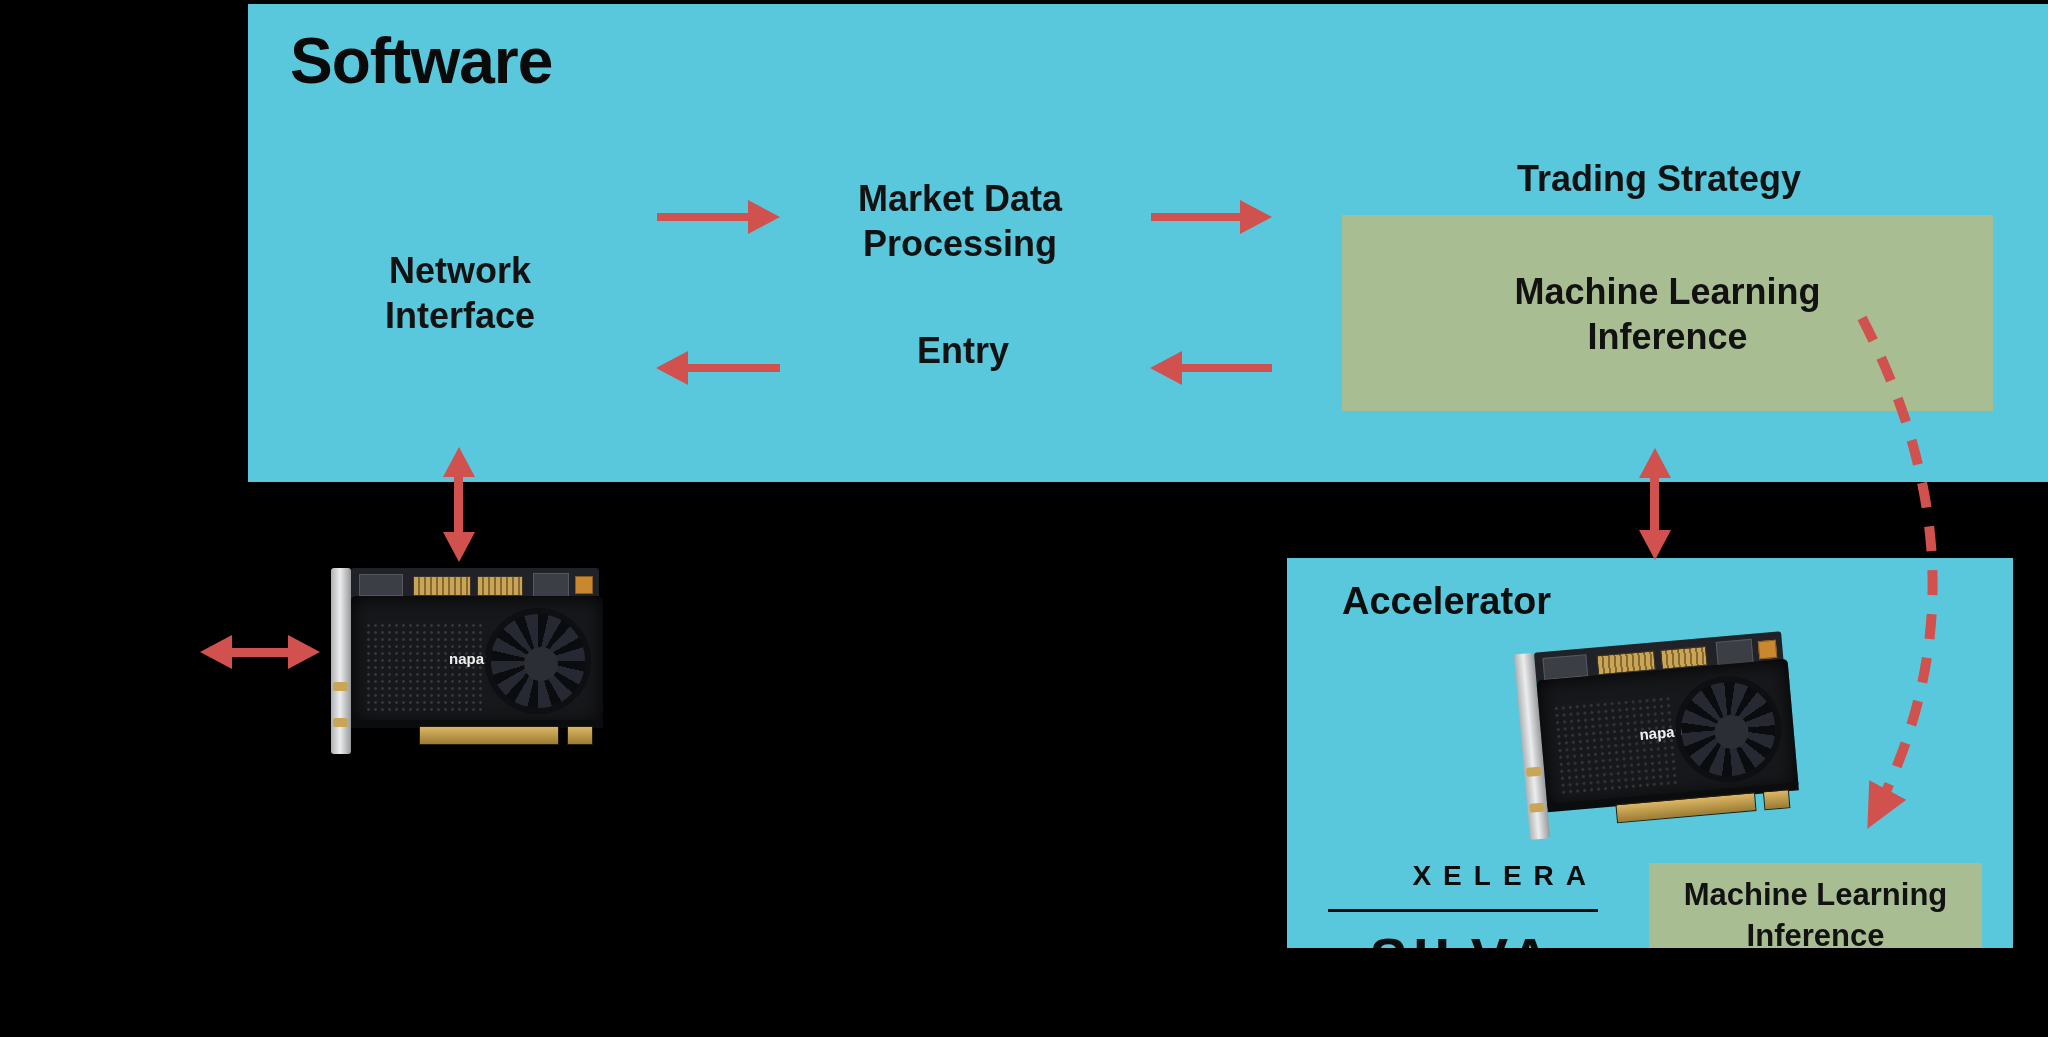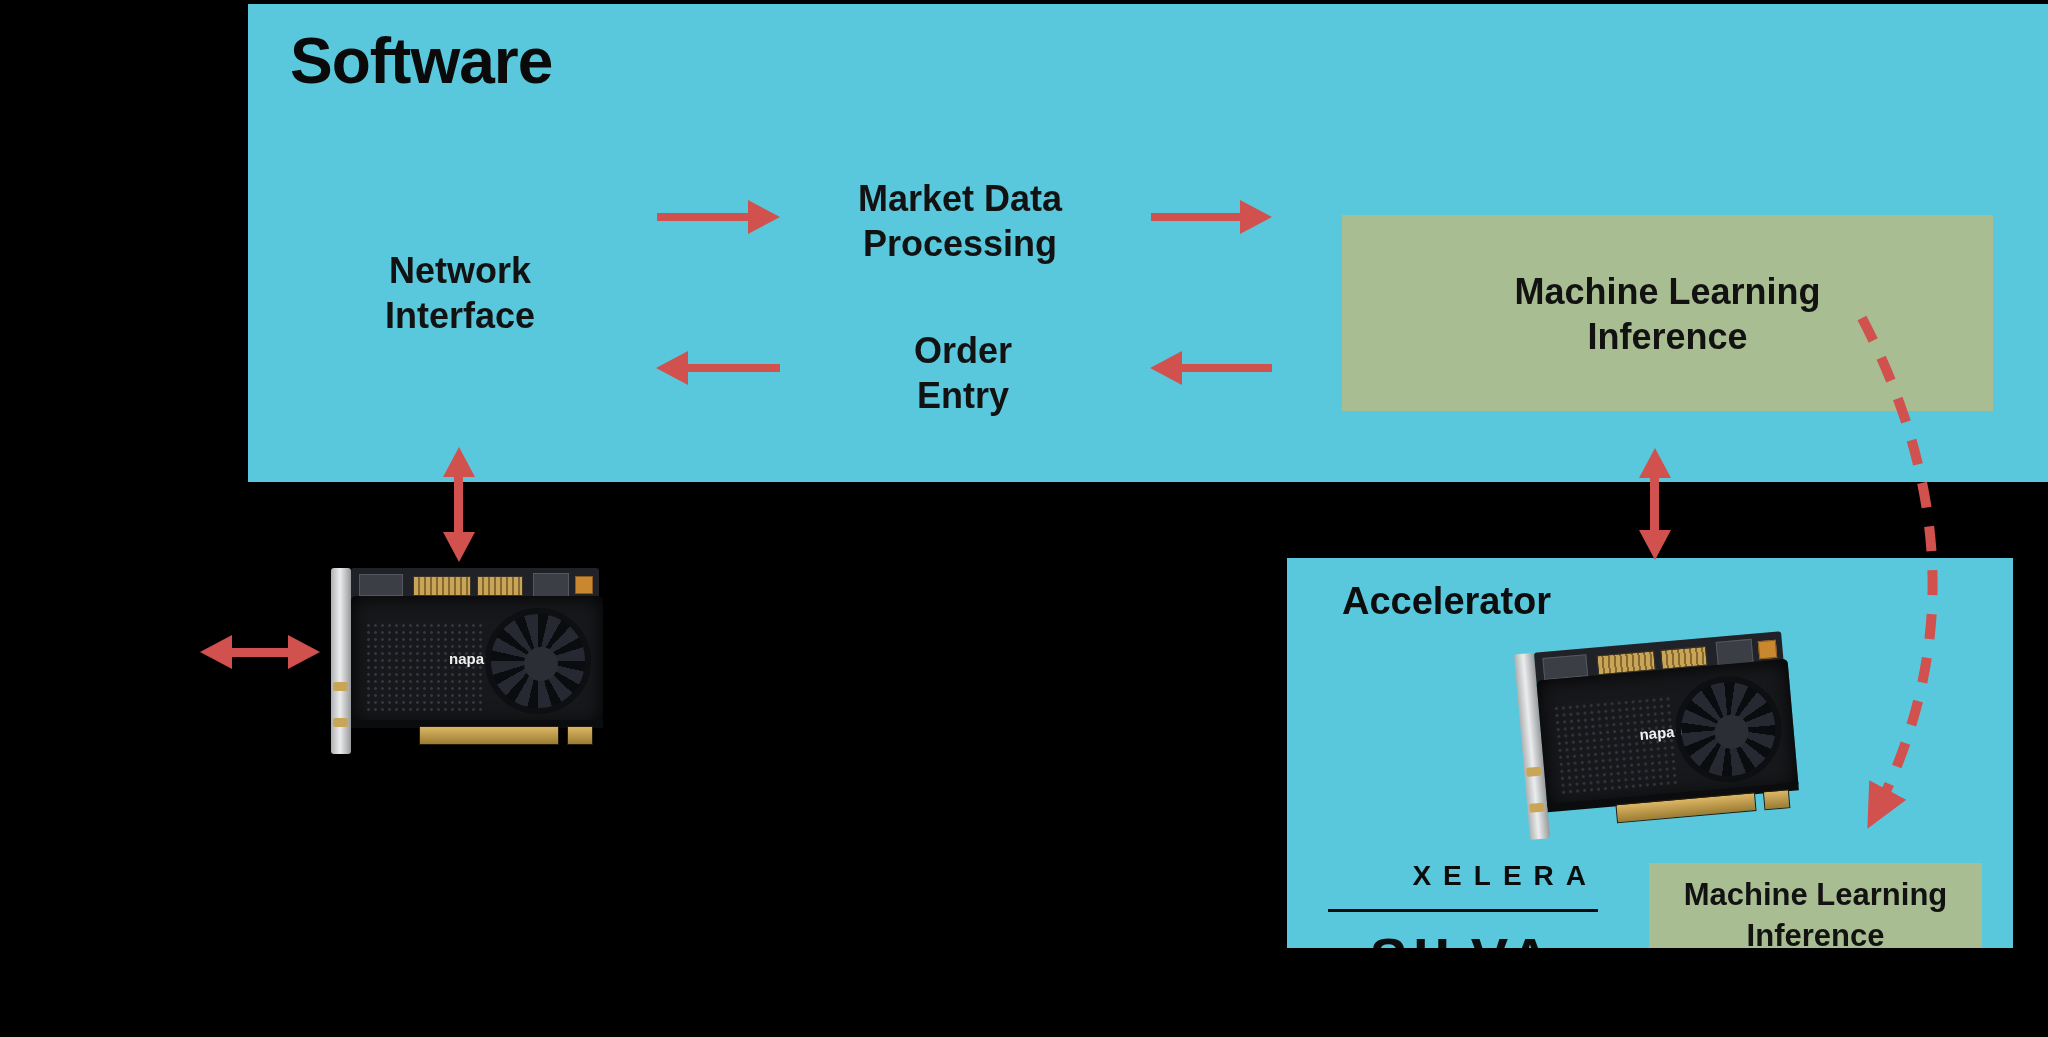--- a/index.html
+++ b/index.html
@@ -59,24 +59,24 @@
       <div>Market Data</div>
       <div>Processing</div>
     </div>
 
     <div class="abs label" style="left:82px;top:244px;width:260px;">
       <div>Network</div>
       <div>Interface</div>
     </div>
 
     <div class="abs label" style="left:565px;top:324px;width:300px;">
-      <div>Order</div>
       <div>Entry</div>
     </div>
 
+    <div class="abs label" style="left:1251px;top:152px;width:320px;">Trading Strategy</div>
 
     <div class="greenbox" style="left:1082px;top:211px;width:651px;height:196px;">
       <div class="abs label" style="left:0;top:54px;width:651px;">
         <div>Machine Learning</div>
         <div>Inference</div>
       </div>
     </div>
   </div>
 
   <div class="panel" style="left:1287px;top:558px;width:726px;height:476px;">

